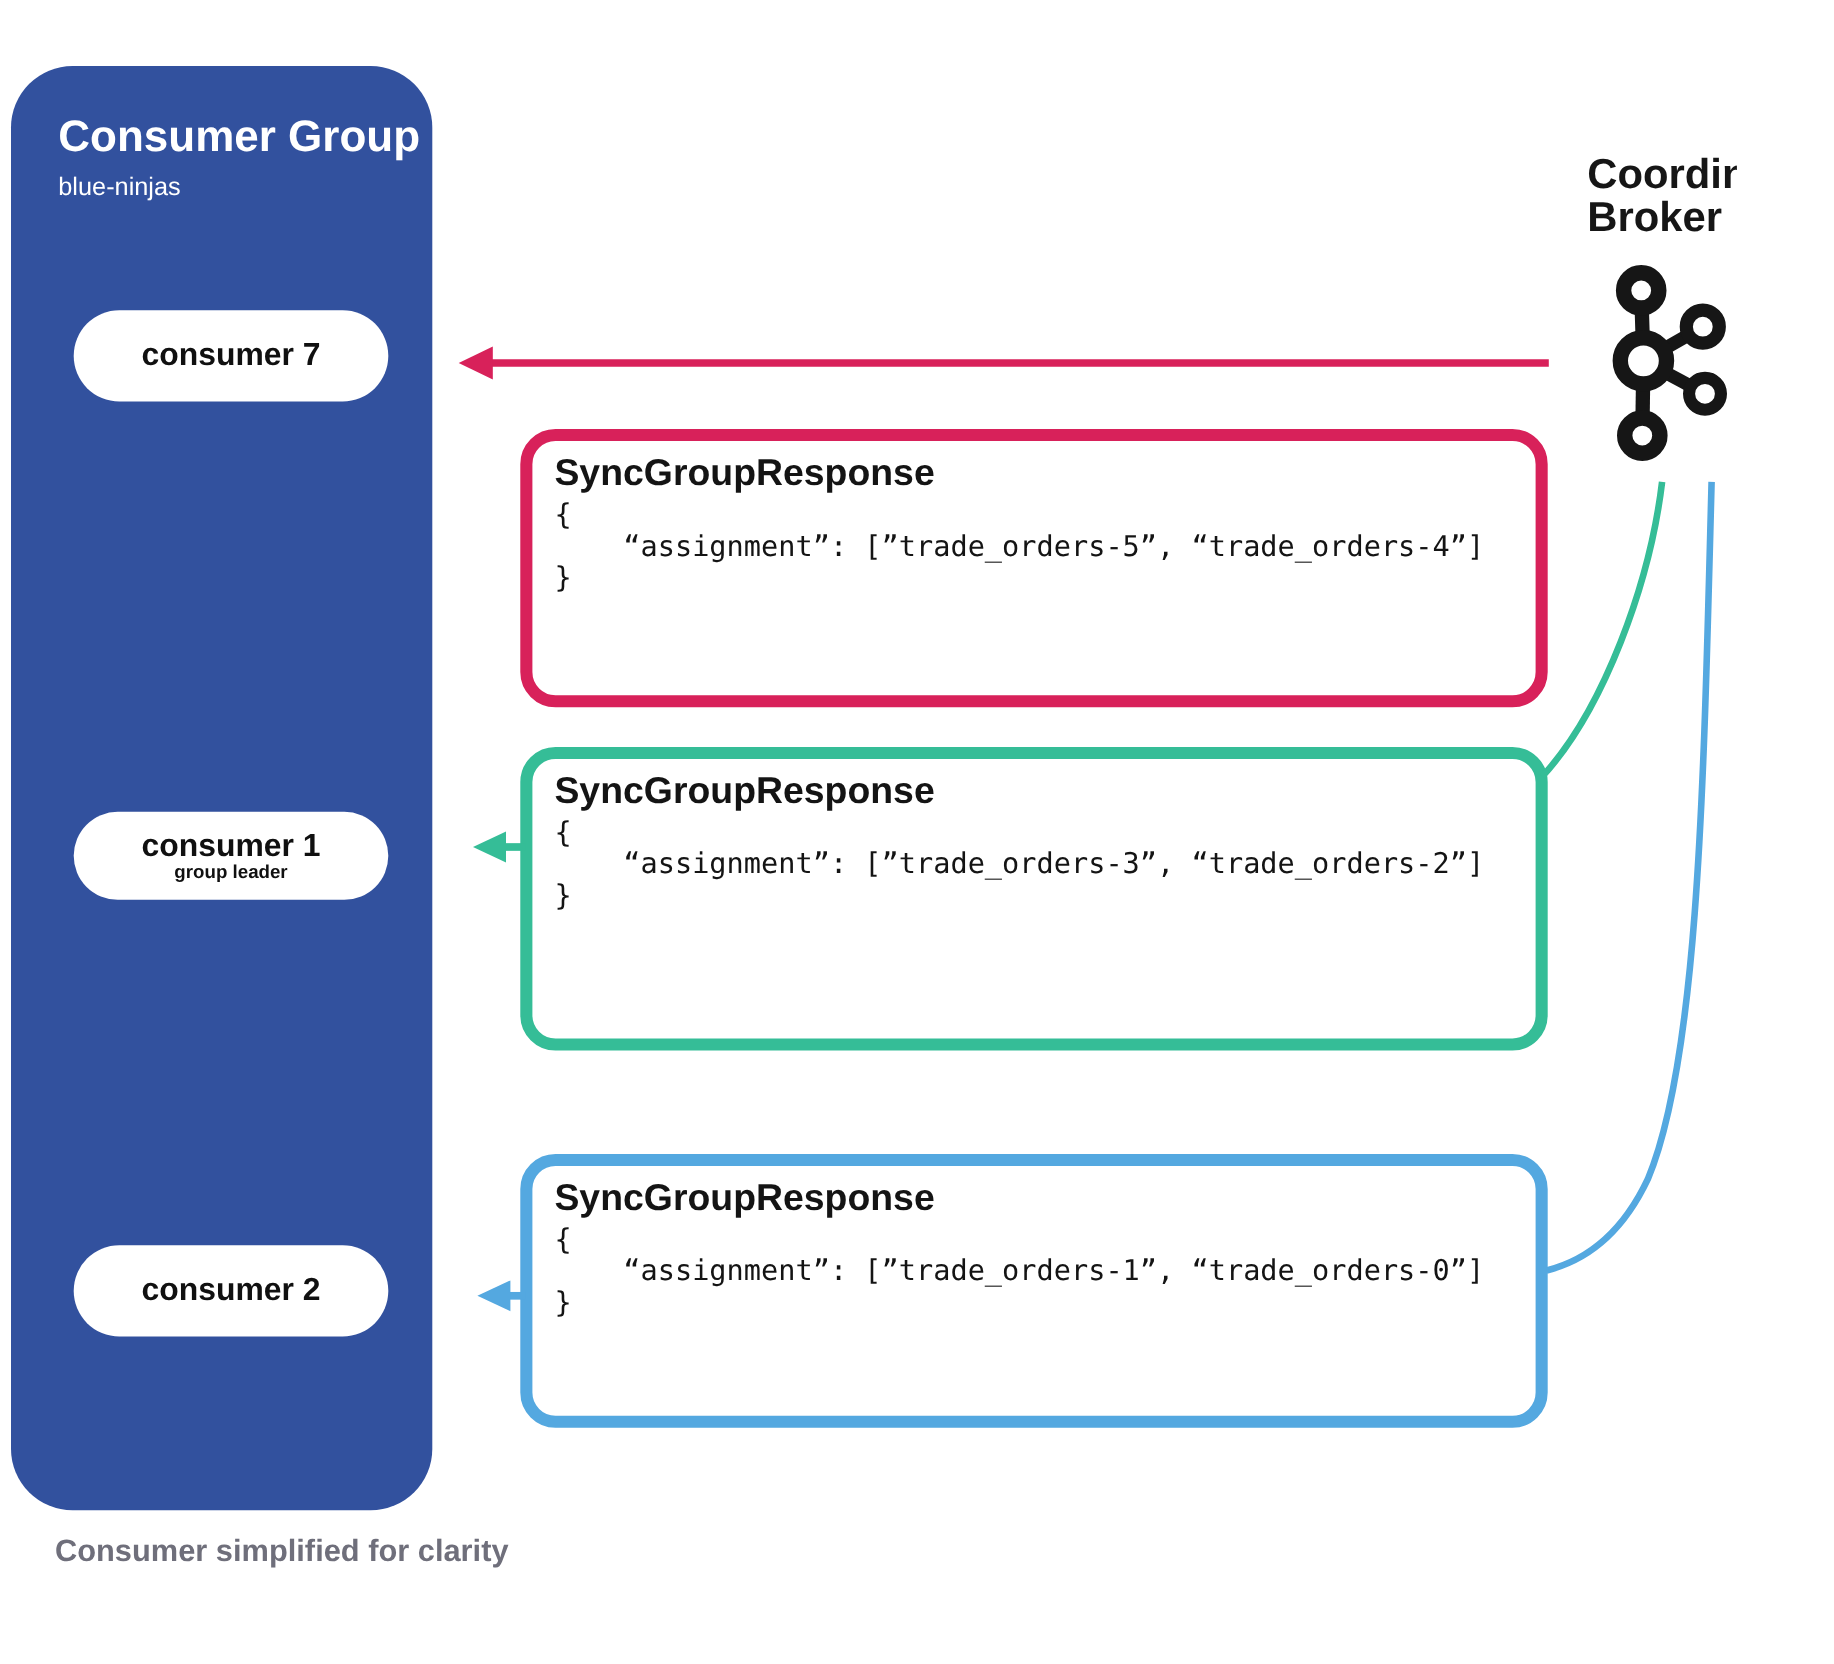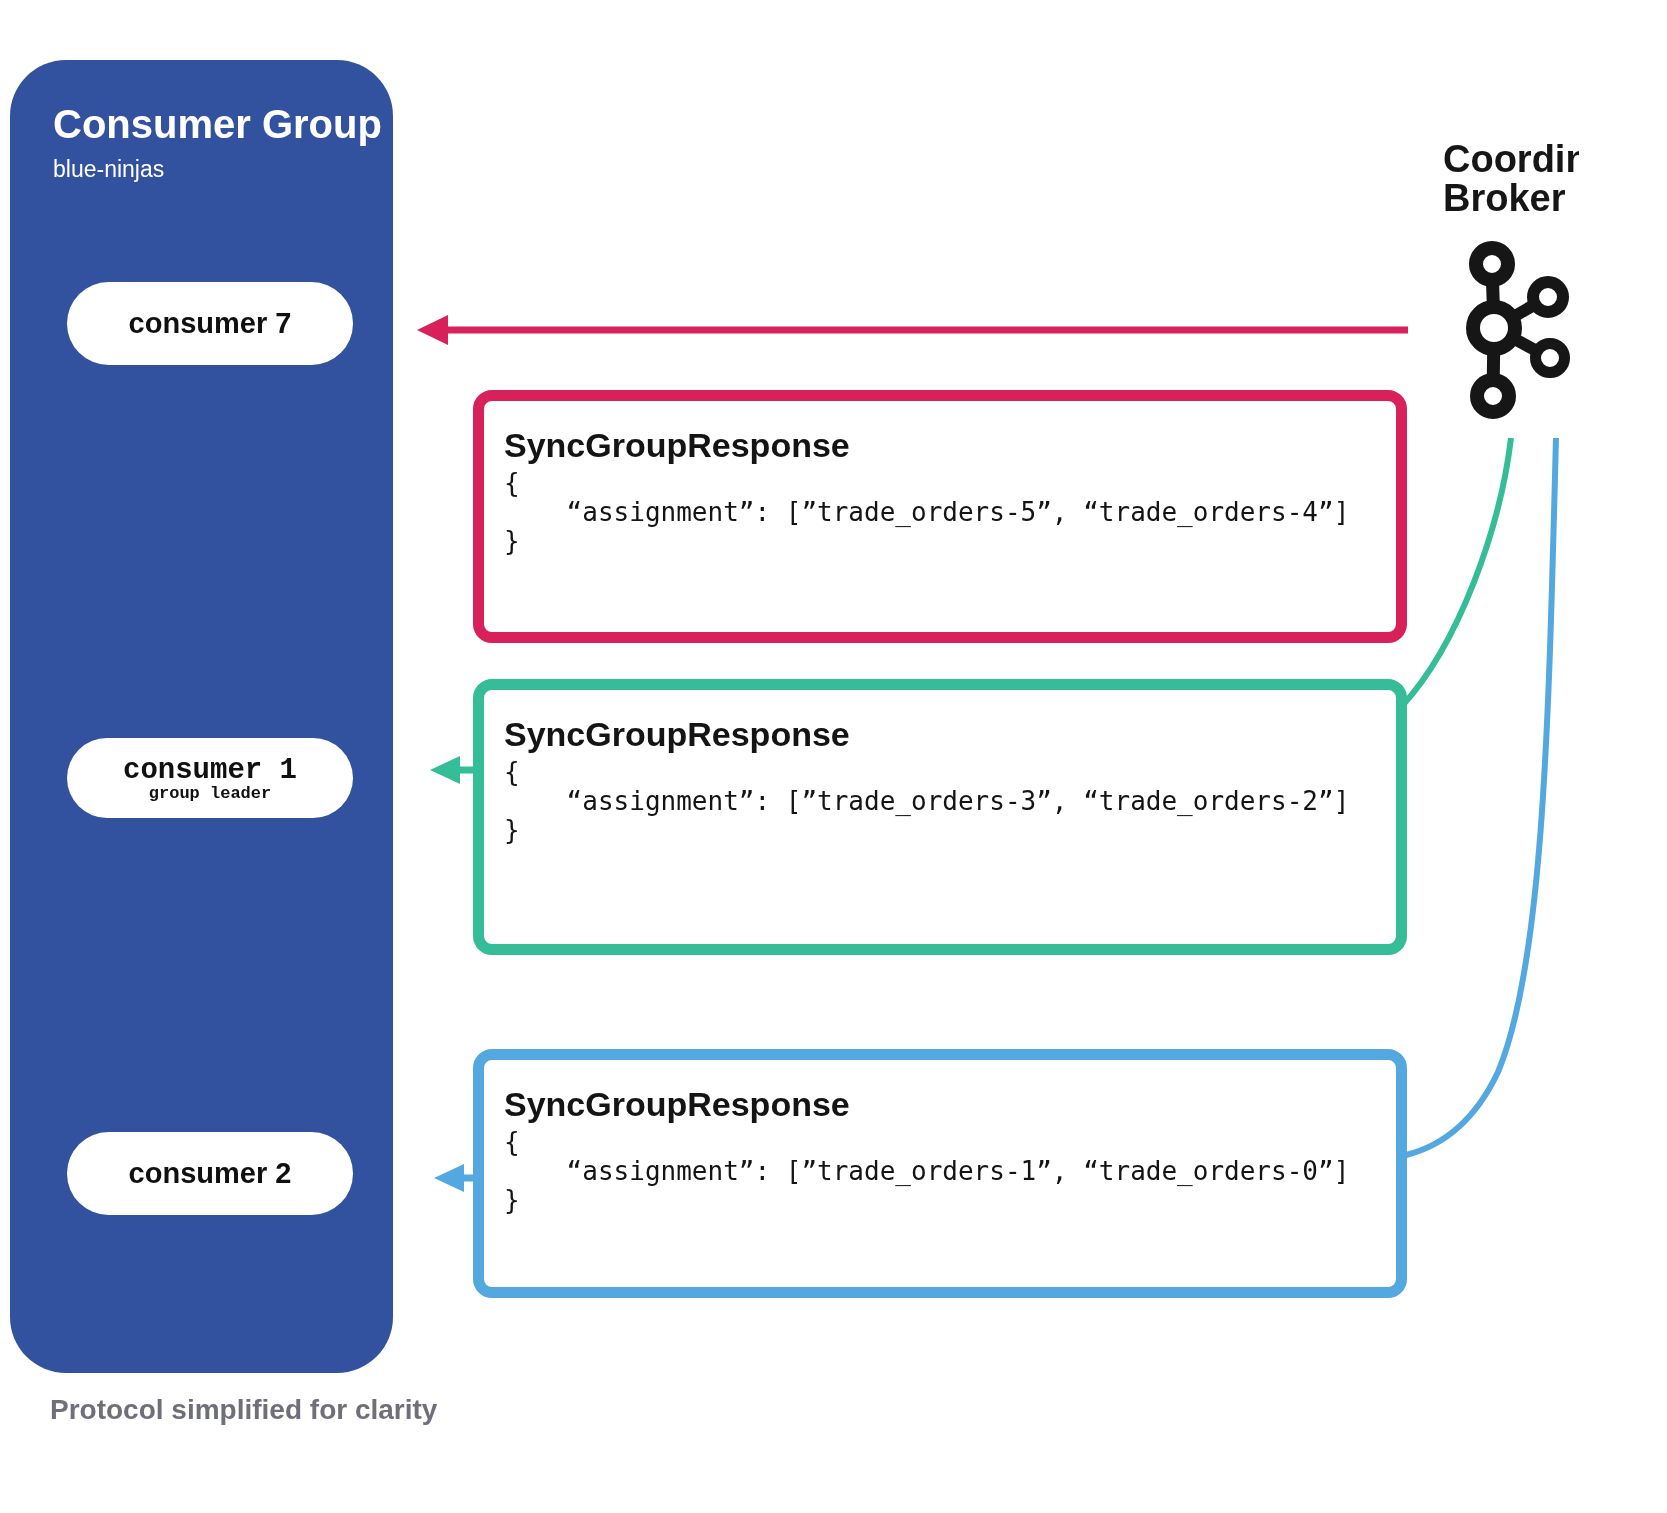--- a/index.html
+++ b/index.html
@@ -11,32 +11,32 @@
          background:#32519e;border-radius:56px;}
   .panel-title{position:absolute;left:43px;top:42px;font-size:40px;font-weight:bold;color:#ffffff;}
   .panel-subtitle{position:absolute;left:43px;top:96px;font-size:23px;color:#ffffff;}
   .panel-note{position:absolute;left:43px;top:326px;font-size:26px;line-height:30px;
               color:#e8ebf7;white-space:pre-line;}
   .pill{position:absolute;left:57px;width:286px;height:83px;background:#ffffff;border-radius:42px;
         display:flex;flex-direction:column;align-items:center;justify-content:center;}
   .pill .label{font-size:29px;font-weight:bold;color:#101010;}
   .pill .role{font-size:17px;font-weight:bold;color:#101010;margin-top:-3px;}
   .pill-0{top:222px;}
-  .pill-1{top:678px;height:80px;font-family:Liberation Mono, monospace;}
+  .pill-1{top:678px;height:80px;}
   .pill-2{top:1072px;}
   .footnote{position:absolute;left:50px;top:1394px;font-size:28px;font-weight:bold;color:#6f6f7b;}
 
   
   .coord-label{position:absolute;left:1443px;top:140px;font-size:38px;font-weight:bold;
                color:#161616;line-height:39px;white-space:pre-line;}
 
   
   .resp{position:absolute;left:473px;width:934px;background:#ffffff;
-        border:11px solid #000;border-radius:19px;box-sizing:border-box;
-        padding:25px 20px 0 20px;}
+        border:11px solid #000;border-radius:32px;box-sizing:border-box;
+        padding:10px 20px 0 20px;}
   .resp-red{top:390px;height:253px;border-color:#d8215a;}
   .resp-green{top:679px;height:276px;border-color:#35bd97;}
   .resp-blue{top:1049px;height:249px;border-color:#54a8e0;}
   .resp h2{margin:0;font-size:34px;font-weight:bold;color:#141414;}
   .resp pre{margin:4px 0 0 0;font-family:"DejaVu Sans Mono",monospace;
             font-size:26px;line-height:29px;color:#141414;}
 
   svg.overlay{position:absolute;left:0;top:0;width:1667px;height:1513px;
               z-index:4;pointer-events:none;}
 </style>
@@ -91,21 +91,21 @@
     <div class="pill pill-1">
       <span class="label">consumer 1</span>
       <span class="role">group leader</span>
     </div>
 
     <div class="pill pill-2">
       <span class="label">consumer 2</span>
     </div>
   </div>
 
-  <div class="footnote">Protocol simplified for clarity</div>
+  <div class="footnote">Consumer simplified for clarity</div>
 
   <div class="coord-label">Coordinator
 Broker</div>
 
   <div class="resp resp-red">
     <h2>SyncGroupResponse</h2>
     <pre>{
     “assignment”: [”trade_orders-5”, “trade_orders-4”]
 }</pre>
   </div>

